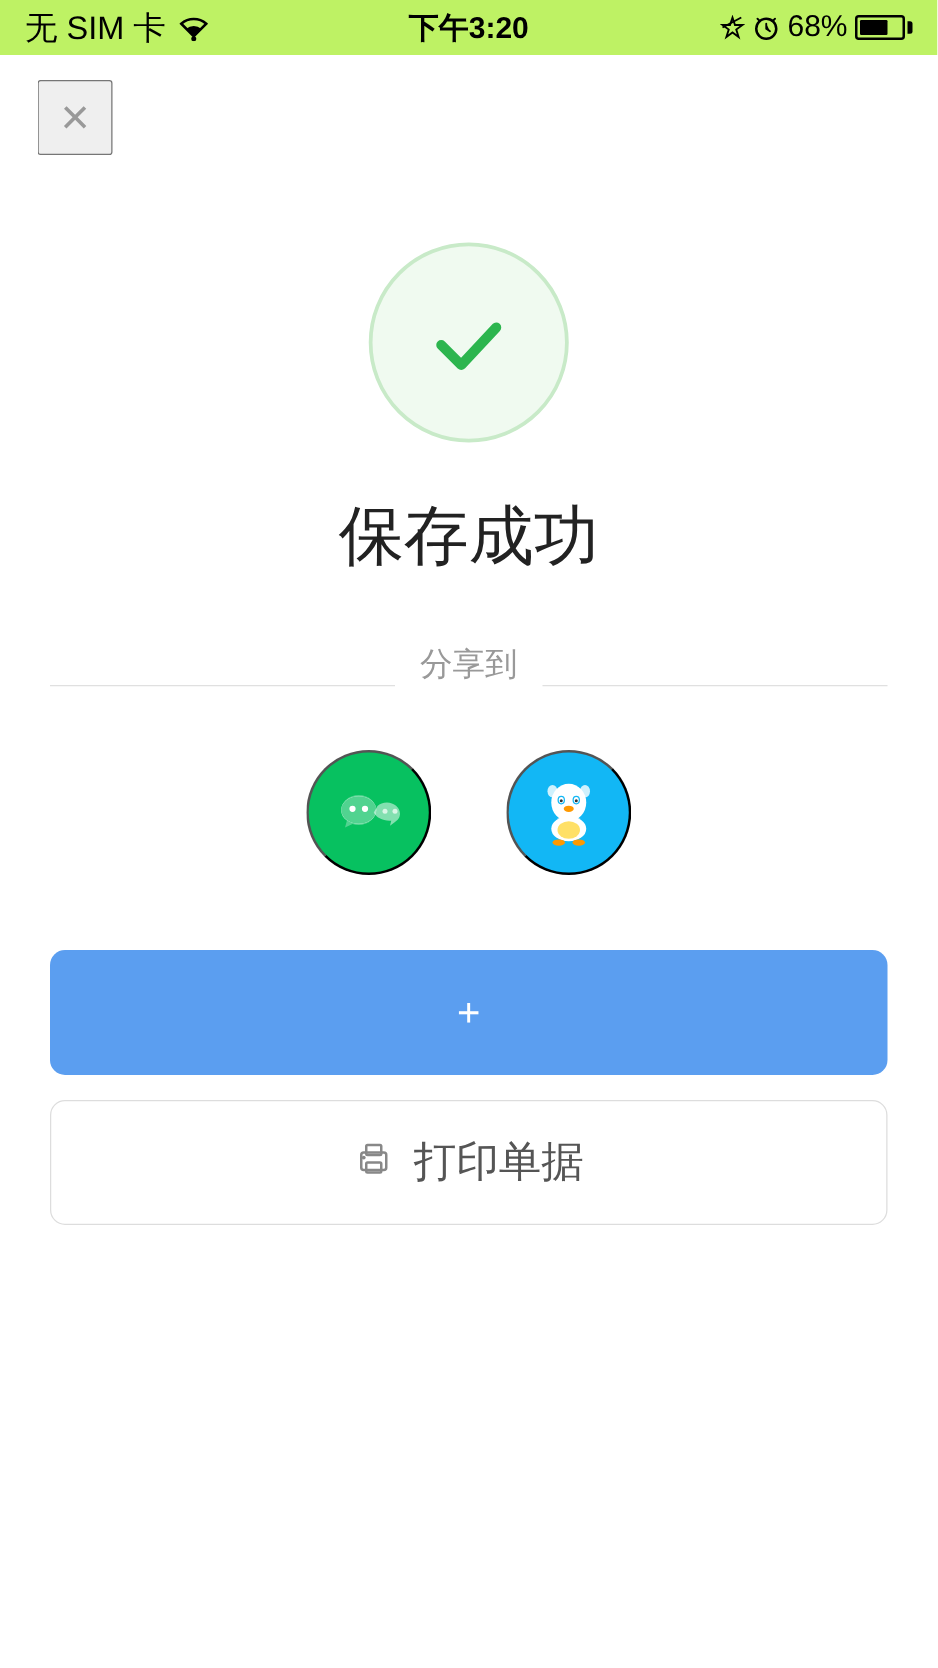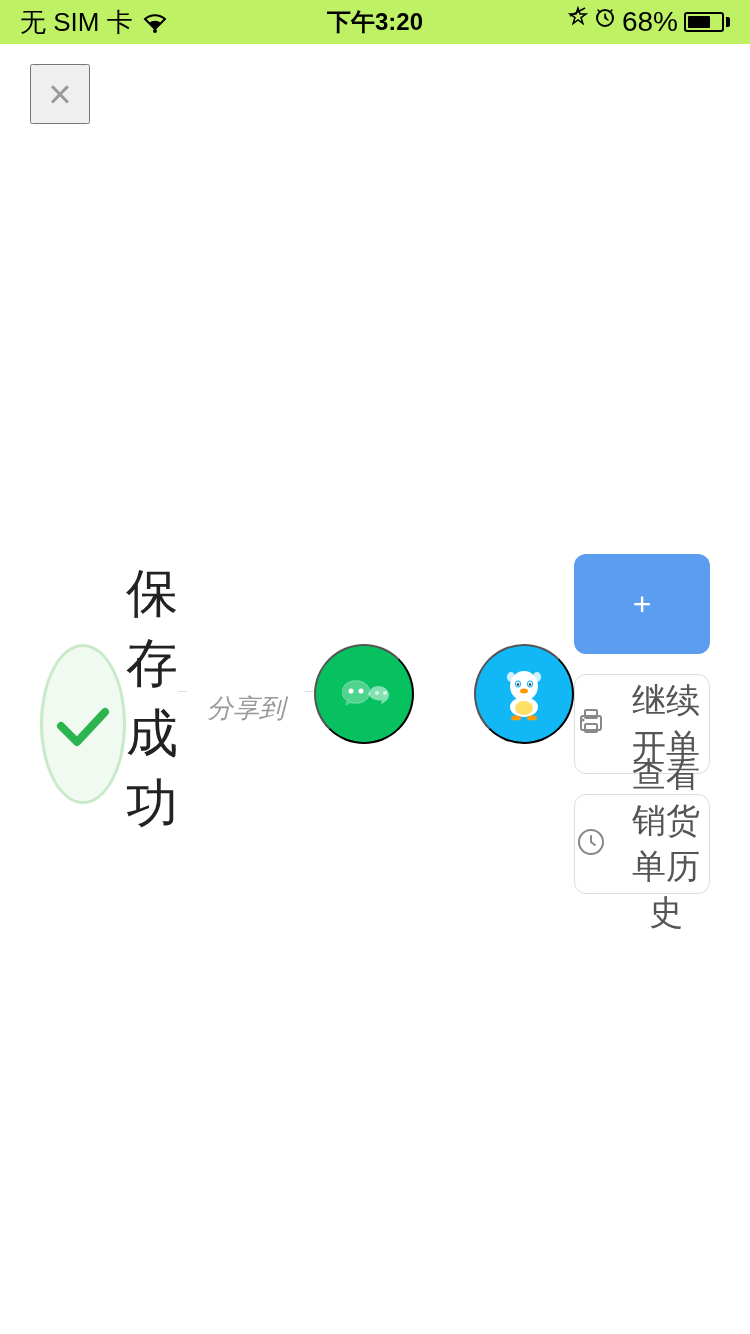--- a/index.html
+++ b/index.html
@@ -34,22 +34,23 @@
     .status-center {
       font-size: 24px;
       font-weight: 600;
       color: #000;
       position: absolute;
       left: 50%;
       transform: translateX(-50%);
     }
     .status-right {
       display: flex;
+      align-items: center;
       gap: 6px;
-      font-size: 28px;
+      font-size: 24px;
       color: #000;
     }
 
     
     .close-btn {
       position: relative;
       width: 60px;
       height: 60px;
       display: flex;
       align-items: center;
@@ -60,21 +61,21 @@
     .close-btn span {
       font-size: 40px;
       color: #999;
       line-height: 1;
     }
 
     
     .main-content {
       flex: 1;
       display: flex;
-      flex-direction: row;
+      flex-direction: column;
       align-items: center;
       padding: 20px 40px 40px;
     }
 
     
     .success-circle {
       width: 160px;
       height: 160px;
       border-radius: 50%;
       background: #f0faf0;
@@ -102,24 +103,23 @@
       font-size: 52px;
       font-weight: 500;
       color: #222;
       margin-bottom: 50px;
     }
 
     
     .share-divider {
       width: 100%;
       display: flex;
-      align-items: flex-start;
+      align-items: flex-end;
       gap: 20px;
-      margin-bottom: 32px;
-      font-style: italic;
+      margin-bottom: 51px;
     }
     .divider-line {
       flex: 1;
       height: 1px;
       background: #e0e0e0;
     }
     .divider-text {
       font-size: 26px;
       color: #999;
       white-space: nowrap;
@@ -313,26 +313,17 @@
     </button>
     <button class="btn btn-secondary">
       <span class="btn-icon">
         <svg width="32" height="32" viewBox="0 0 32 32" fill="none">
           <rect x="6" y="10" width="20" height="14" rx="2" stroke="#888" stroke-width="2"></rect>
           <rect x="10" y="4" width="12" height="8" rx="1" stroke="#888" stroke-width="2"></rect>
           <rect x="10" y="18" width="12" height="8" rx="1" stroke="#888" stroke-width="2"></rect>
           <circle cx="8" cy="14" r="1.5" fill="#888"></circle>
         </svg>
       </span>
-      <span>继续开单</span>
+      <span>打印单据</span>
     </button>
-    <button class="btn btn-secondary">
-      <span class="btn-icon">
-        <svg width="32" height="32" viewBox="0 0 32 32" fill="none">
-          <circle cx="16" cy="16" r="12" stroke="#888" stroke-width="2"></circle>
-          <path d="M16 10v6l4 3" stroke="#888" stroke-width="2" stroke-linecap="round"></path>
-        </svg>
-      </span>
-      <span>查看销货单历史</span>
-    </button>
   </div>
 
 </div>
 
 </body></html>

